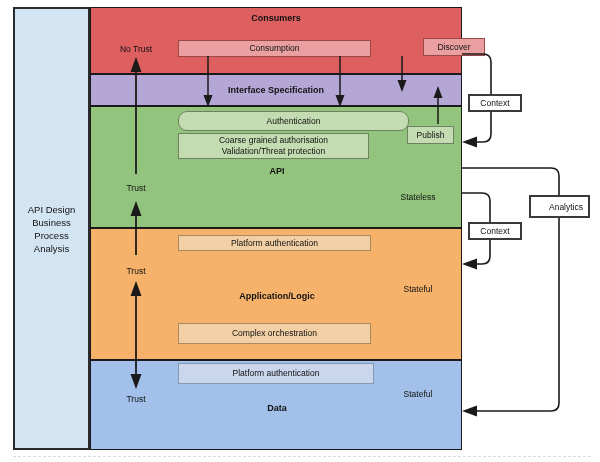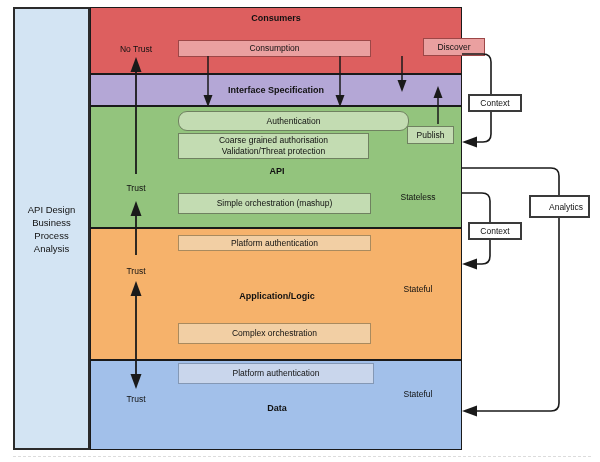--- a/index.html
+++ b/index.html
@@ -68,23 +68,20 @@
   <div class="band band-api">
     <div class="innerbox box-green" style="left:87px;top:4px;width:231px;height:20px;border-radius:9px;">
       <span>Authentication</span>
     </div>
     <div class="innerbox box-green" style="left:87px;top:26px;width:191px;height:26px;">
       <span>Coarse grained authorisation</span>
       <span>Validation/Threat protection</span>
     </div>
     <div class="band-title abs" style="left:0;top:59px;width:372px;">API</div>
     <div class="state-label" style="left:287px;top:61px;margin-top:24px;">Stateless</div>
-    <div class="innerbox box-green" style="left:87px;top:86px;width:193px;height:21px;">
-      <span>Simple orchestration (mashup)</span>
-    </div>
     <div class="innerbox box-green" style="left:316px;top:19px;width:47px;height:18px;">
       <span>Publish</span>
     </div>
   </div>
 
   <div class="band band-application">
     <div class="innerbox box-orange" style="left:87px;top:6px;width:193px;height:16px;">
       <span>Platform authentication</span>
     </div>
     <div class="band-title abs" style="left:0;top:62px;width:372px;">Application/Logic</div>

